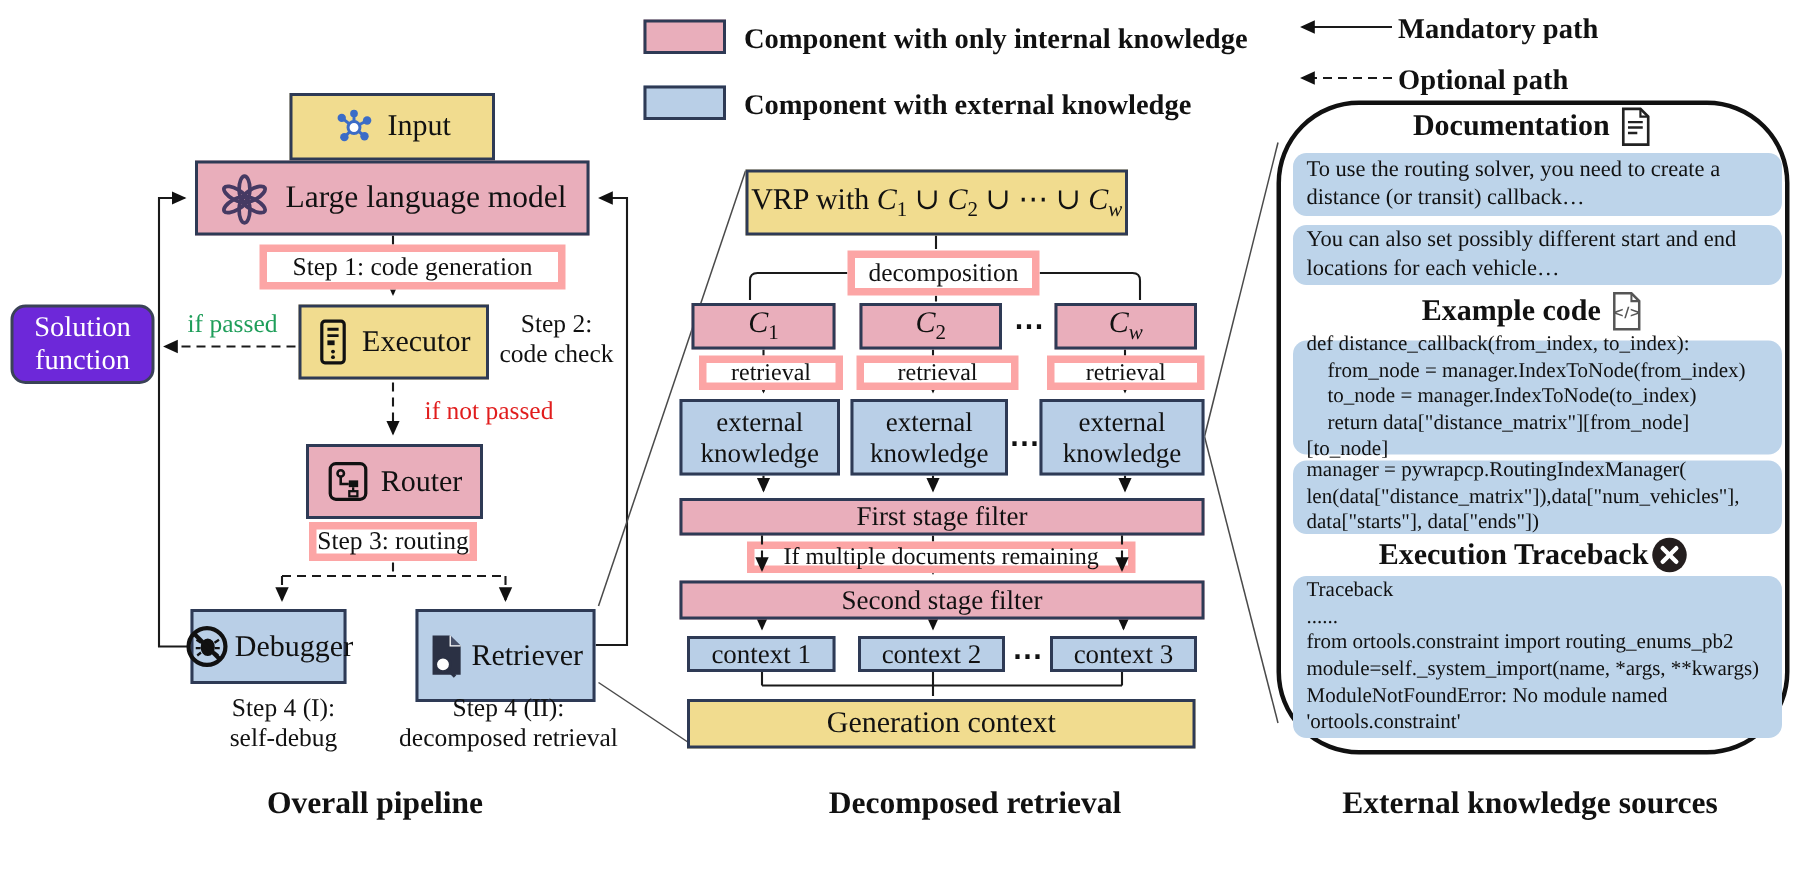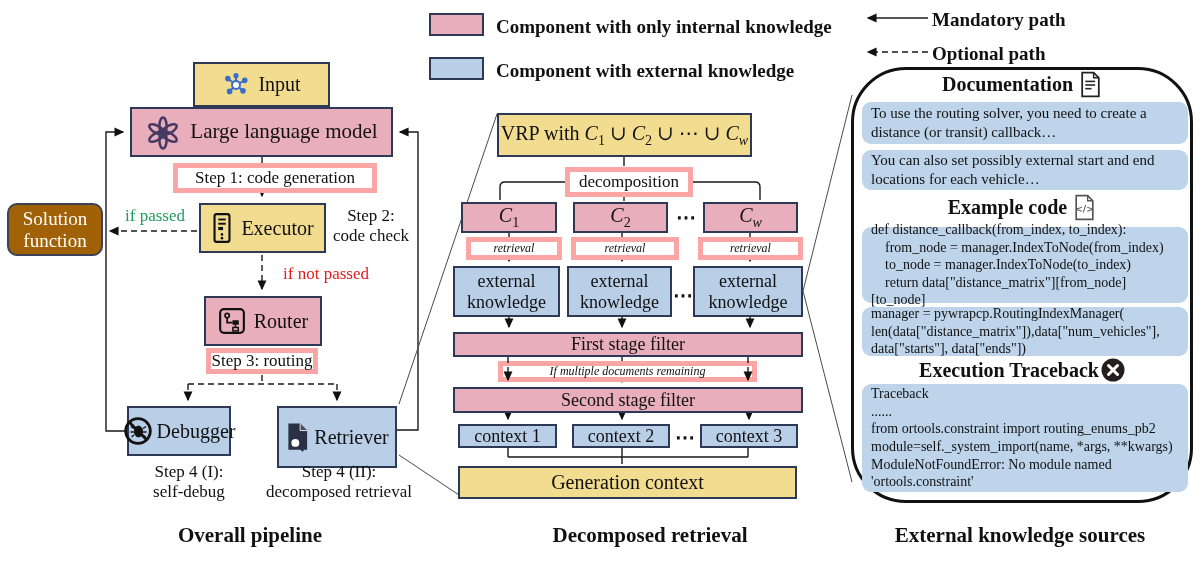--- a/index.html
+++ b/index.html
@@ -3,27 +3,27 @@
 <meta charset="utf-8">
 <style>
   html,body{margin:0;padding:0;background:#fff;}
   .canvas{position:relative;width:1203px;height:588px;background:#fff;overflow:hidden;
           font-family:"Liberation Serif","DejaVu Serif",serif;color:#111;}
   svg.layer{position:absolute;left:0;top:0;width:1203px;height:588px;pointer-events:none;}
   #svg-base{z-index:0;} #svg-dash{z-index:2;}
   .box{position:absolute;box-sizing:border-box;border:2px solid #2e3a55;display:flex;
        align-items:center;justify-content:center;z-index:1;text-align:center;line-height:1.12;}
   .yellow{background:#f1dc8f;} .pink{background:#e9aebb;} .blue{background:#b9cfe7;}
-  .gray{background:#a16207;color:#fff;border:2px solid #3a4257;border-radius:10px;}
+  .gray{background:#6d28d9;color:#fff;border:2px solid #3a4257;border-radius:10px;}
   .wlabel{position:absolute;box-sizing:border-box;background:#fff;border:5px solid #fca5a5;
           display:flex;align-items:center;justify-content:center;z-index:1;}
   .txt{position:absolute;z-index:1;text-align:center;line-height:1.18;}
   .caption{position:absolute;z-index:1;font-weight:bold;font-size:21px;text-align:center;}
   .f20{font-size:20px;} .f21{font-size:21px;} .f18{font-size:18px;} .f17{font-size:17px;}
-  .f16{font-size:12px;font-style:italic;}
+  .f16{font-size:16px;}
   .green{color:#1f9e5a;} .red{color:#e11d1d;}
   .icon{display:inline-block;flex:0 0 auto;}
   .dots{position:absolute;z-index:1;font-size:20px;font-weight:bold;text-align:center;}
   sub{font-size:70%;}
   
   .panel{position:absolute;left:851px;top:67px;width:342px;height:436px;box-sizing:border-box;
          border:3px solid #111;border-radius:55px;background:#fff;z-index:1;}
   .kp-title{position:absolute;left:851px;width:342px;display:flex;align-items:center;
             justify-content:center;gap:6px;z-index:2;font-weight:bold;font-size:20px;}
   .kp-item{position:absolute;left:862px;width:326px;box-sizing:border-box;background:#bdd4ea;
@@ -291,21 +291,21 @@
       <path d="M14,1.5 v5 h5" fill="none" stroke="#222" stroke-width="1.4"></path>
       <line x1="6" y1="10" x2="15.5" y2="10" stroke="#222" stroke-width="1.5"></line>
       <line x1="6" y1="13.5" x2="15.5" y2="13.5" stroke="#222" stroke-width="1.5"></line>
       <line x1="6" y1="17" x2="12" y2="17" stroke="#222" stroke-width="1.5"></line>
     </svg>
   </div>
   <div class="kp-item" style="top:102px;height:42px;">
     <span>To use the routing solver, you need to create a distance (or transit) callback…</span>
   </div>
   <div class="kp-item" style="top:150px;height:40px;">
-    <span>You can also set possibly external start and end locations for each vehicle…</span>
+    <span>You can also set possibly different start and end locations for each vehicle…</span>
   </div>
 
   <div class="kp-title" style="top:194px;">
     <span>Example code</span>
     <svg class="icon" width="23" height="27" viewBox="0 0 22 26">
       <path d="M3,1.5 h11 l5,5 v18 h-16 z" fill="#fff" stroke="#555" stroke-width="1.6"></path>
       <path d="M14,1.5 v5 h5" fill="none" stroke="#555" stroke-width="1.3"></path>
       <text x="11" y="17" text-anchor="middle" font-size="9" fill="#555" font-family="DejaVu Sans, sans-serif">&lt;/&gt;</text>
     </svg>
   </div>

